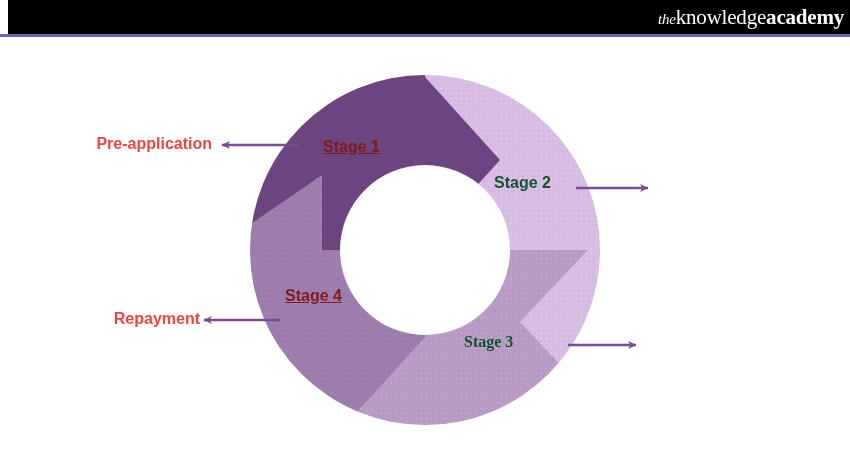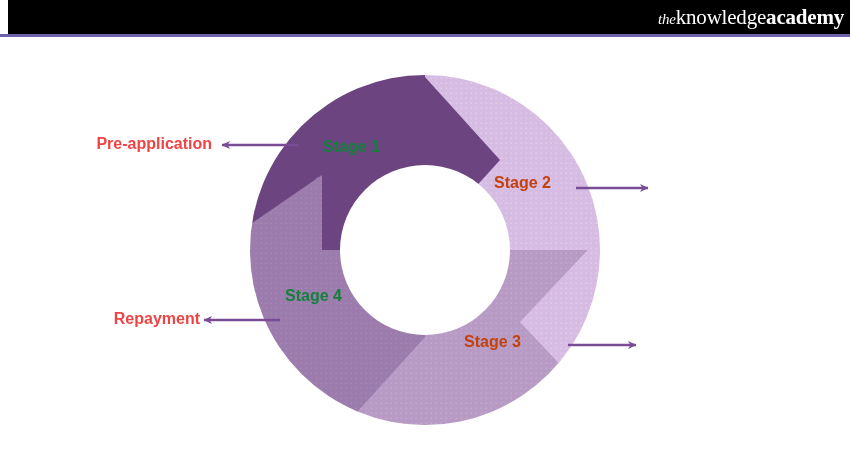--- a/index.html
+++ b/index.html
@@ -106,25 +106,25 @@
     width: 200px;
   }
 
   
   .stage-label {
     position: absolute;
     font-size: 16px;
     font-weight: bold;
     white-space: nowrap;
   }
-  .stage-label.on-dark { color: #15803d; }
-  .stage-label.on-light { color: #c2410c; }
+  .stage-label.on-dark { color: #7f1d1d; text-decoration: underline; }
+  .stage-label.on-light { color: #14532d; }
   #stage-label-1 { left: 323px; top: 101px; }
   #stage-label-2 { left: 494px; top: 137px; }
-  #stage-label-3 { left: 464px; top: 296px; }
+  #stage-label-3 { left: 464px; top: 296px; font-family: Liberation Serif, serif; }
   #stage-label-4 { left: 285px; top: 250px; }
 </style>
 </head>
 <body>
 
 <div id="header-bar">
   <div id="brand-logo">
     <span class="lg-the">the</span><span class="lg-knowledge">knowledge</span><span class="lg-academy">academy</span>
   </div>
 </div>

